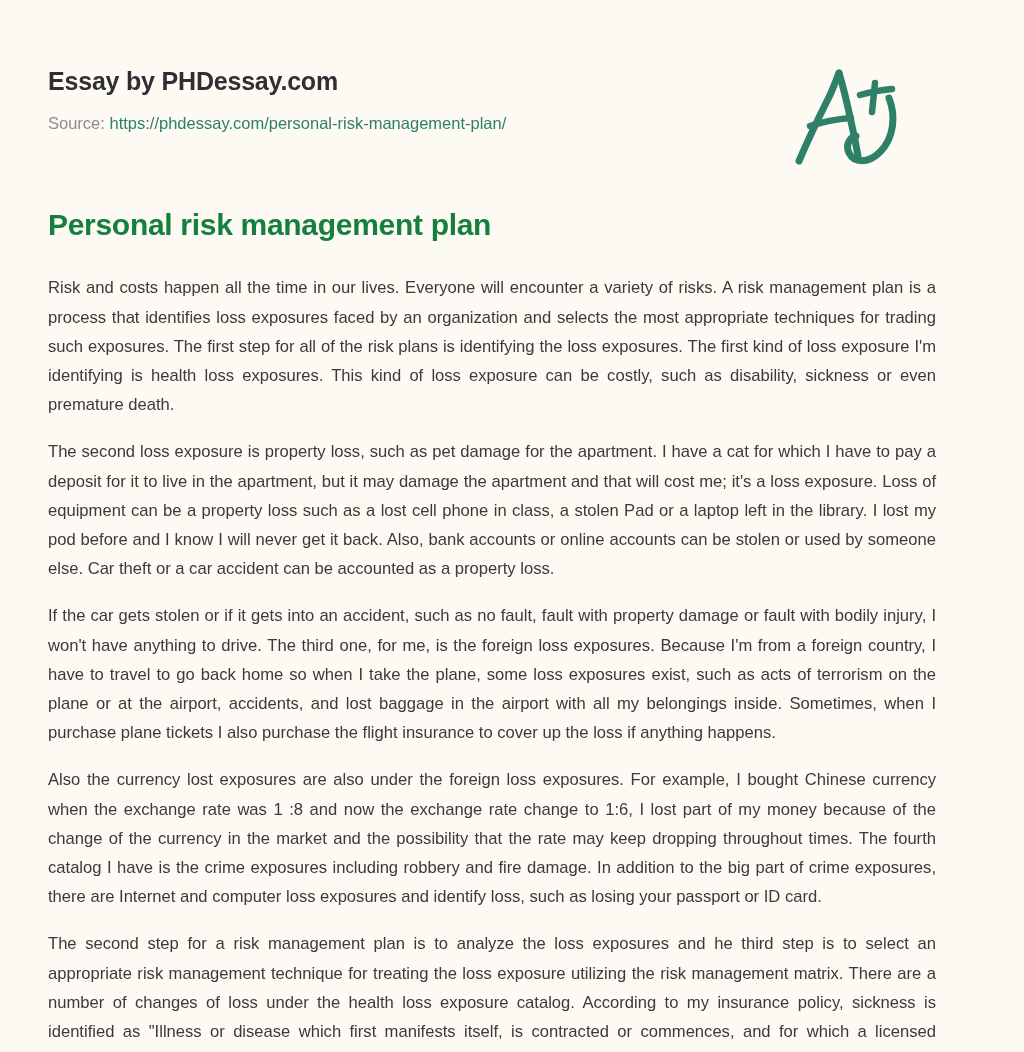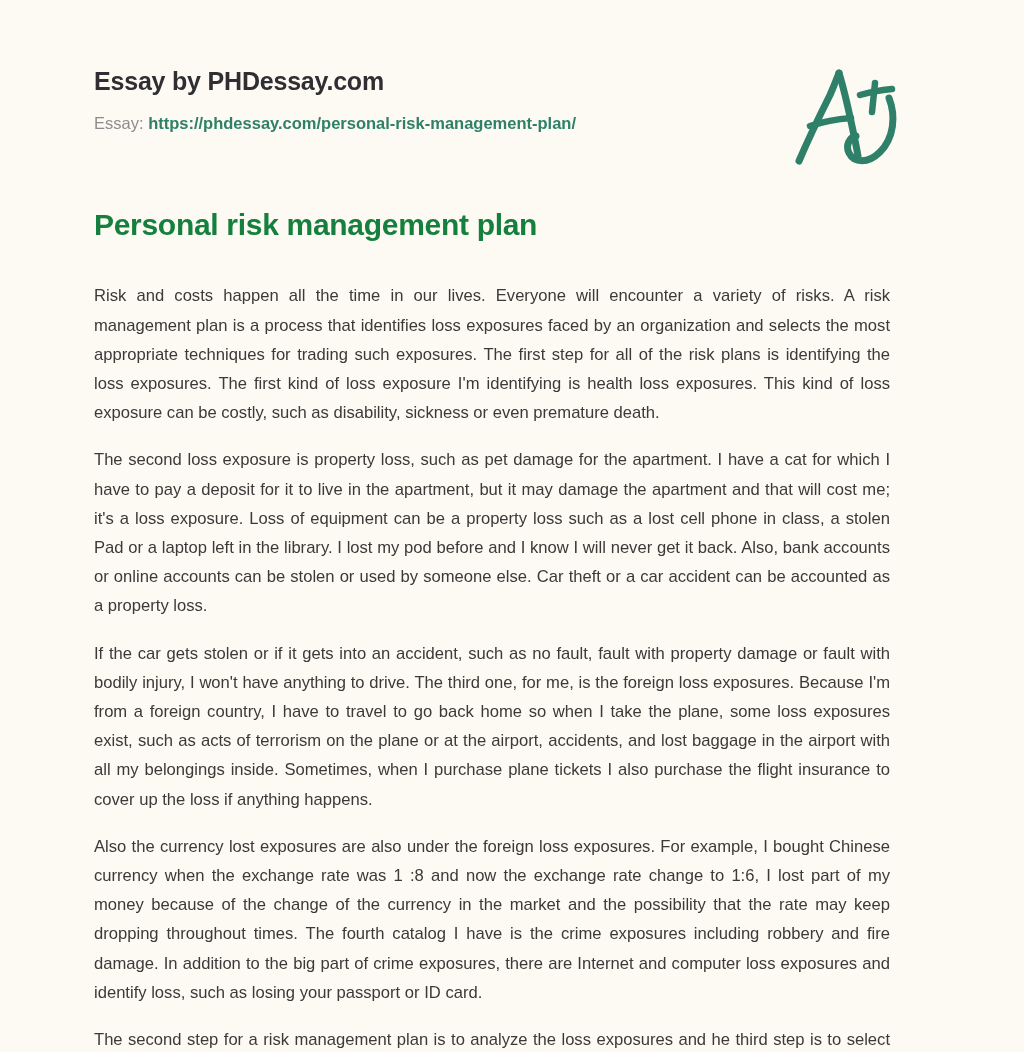--- a/index.html
+++ b/index.html
@@ -12,21 +12,21 @@
     background: #fdf9f3;
     font-family: "Liberation Sans", sans-serif;
     overflow: hidden;
   }
   .page {
     position: relative;
     width: 984px;
     height: 1052px;
     background: #fdf9f3;
     box-sizing: border-box;
-    padding: 0 94px;
+    padding: 0 48px;
   }
 
   
   .header {
     position: relative;
     padding-top: 68px;
   }
   .brand-line {
     font-size: 25px;
     font-weight: bold;
@@ -40,21 +40,20 @@
     font-size: 16.5px;
     line-height: 1.2;
     white-space: nowrap;
   }
   .source-label {
     color: #8d8d8d;
   }
   .source-url {
     color: #2e8069;
     text-decoration: none;
-    font-weight: bold;
   }
 
   
   .logo {
     position: absolute;
     top: 60px;
     right: 78px;
     width: 118px;
     height: 112px;
   }
@@ -73,42 +72,42 @@
     color: #15803d;
     letter-spacing: -0.3px;
     line-height: 1.2;
   }
 
   
   .article {
     padding-top: 26px;
   }
   .article p {
-    margin: 12px 0 18px 0;
+    margin: 4px 0 18px 0;
     font-size: 16.6px;
     line-height: 29.2px;
     color: #3b3a39;
     text-align: justify;
     text-justify: inter-word;
     -webkit-hyphens: none;
     hyphens: none;
   }
   .article p:last-child {
     margin-bottom: 0;
   }
 </style>
 </head>
 <body>
 
 <div class="page">
 
   <div class="header">
     <div class="brand-line">Essay by PHDessay.com</div>
     <div class="source-line">
-      <span class="source-label">Essay:</span>
+      <span class="source-label">Source:</span>
       <span class="source-url">https://phdessay.com/personal-risk-management-plan/</span>
     </div>
   </div>
 
   <div class="logo">
     <svg viewBox="0 0 118 112" xmlns="http://www.w3.org/2000/svg" aria-hidden="true">
       <g fill="none" stroke="#2e8069" stroke-linecap="round" stroke-linejoin="round">
 
         <path d="M11 101 C 20 80, 32 55, 42 35 C 46 26, 49 18, 51 13" stroke-width="7"></path>
 

